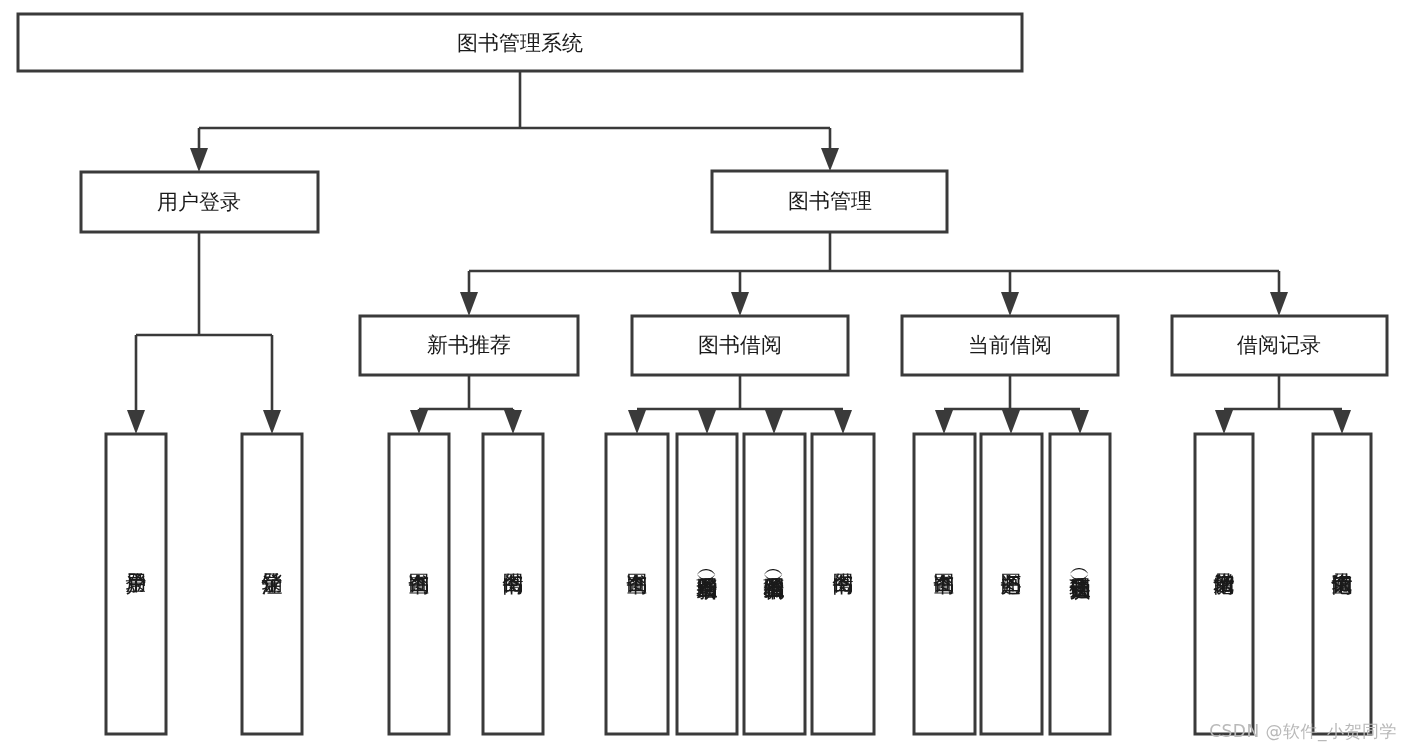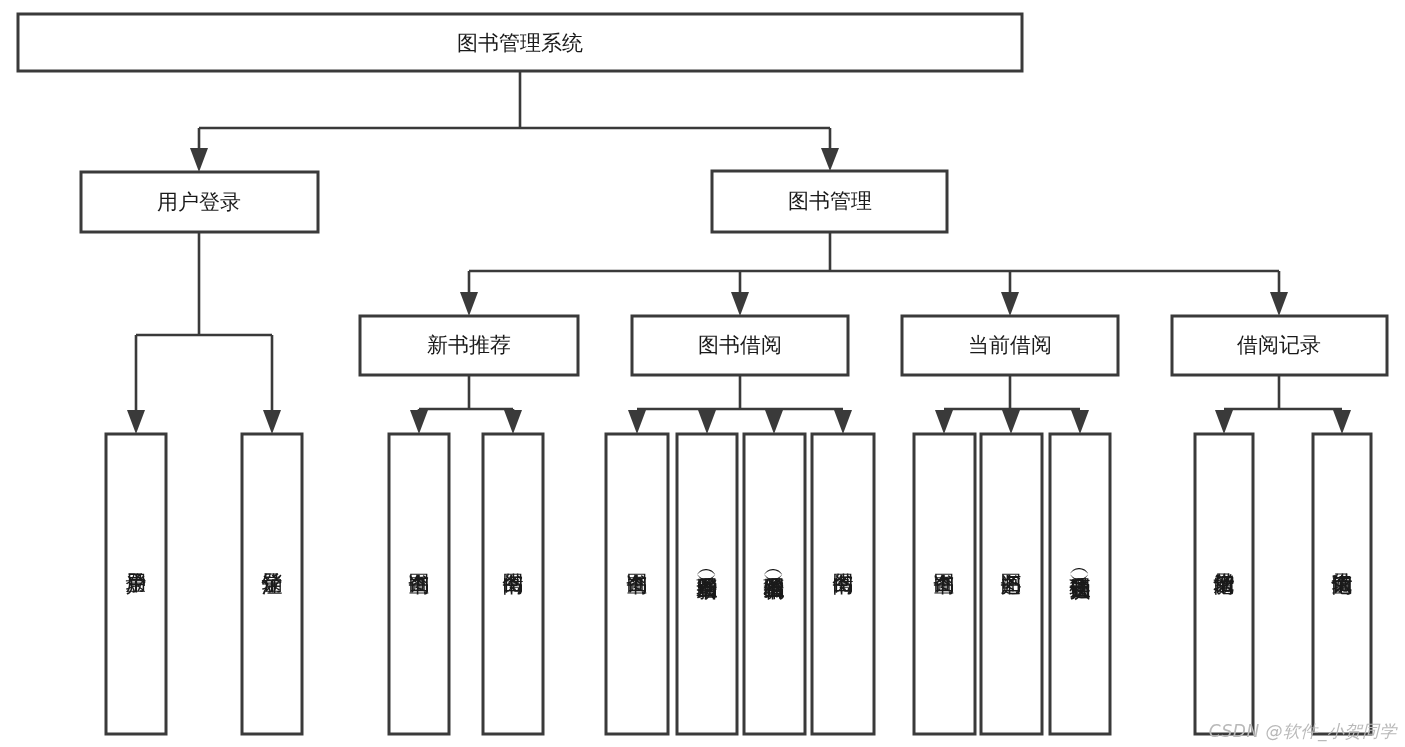--- a/index.html
+++ b/index.html
@@ -60,21 +60,20 @@
   .watermark {
     position: absolute;
     right: 8px;
     bottom: 4px;
     font-family: "DejaVu Sans", "Liberation Sans", sans-serif;
     font-size: 17px;
     color: #b9b9b9;
     letter-spacing: 0.5px;
     user-select: none;
     white-space: nowrap;
-    font-style: italic;
   }
 </style>
 </head>
 <body>
 
 <div id="diagram-root">
   <svg class="diagram" viewBox="0 0 1405 747" xmlns="http://www.w3.org/2000/svg">
 
     <g>
       <path class="connector" d="M 520 71 L 520 128"></path>

